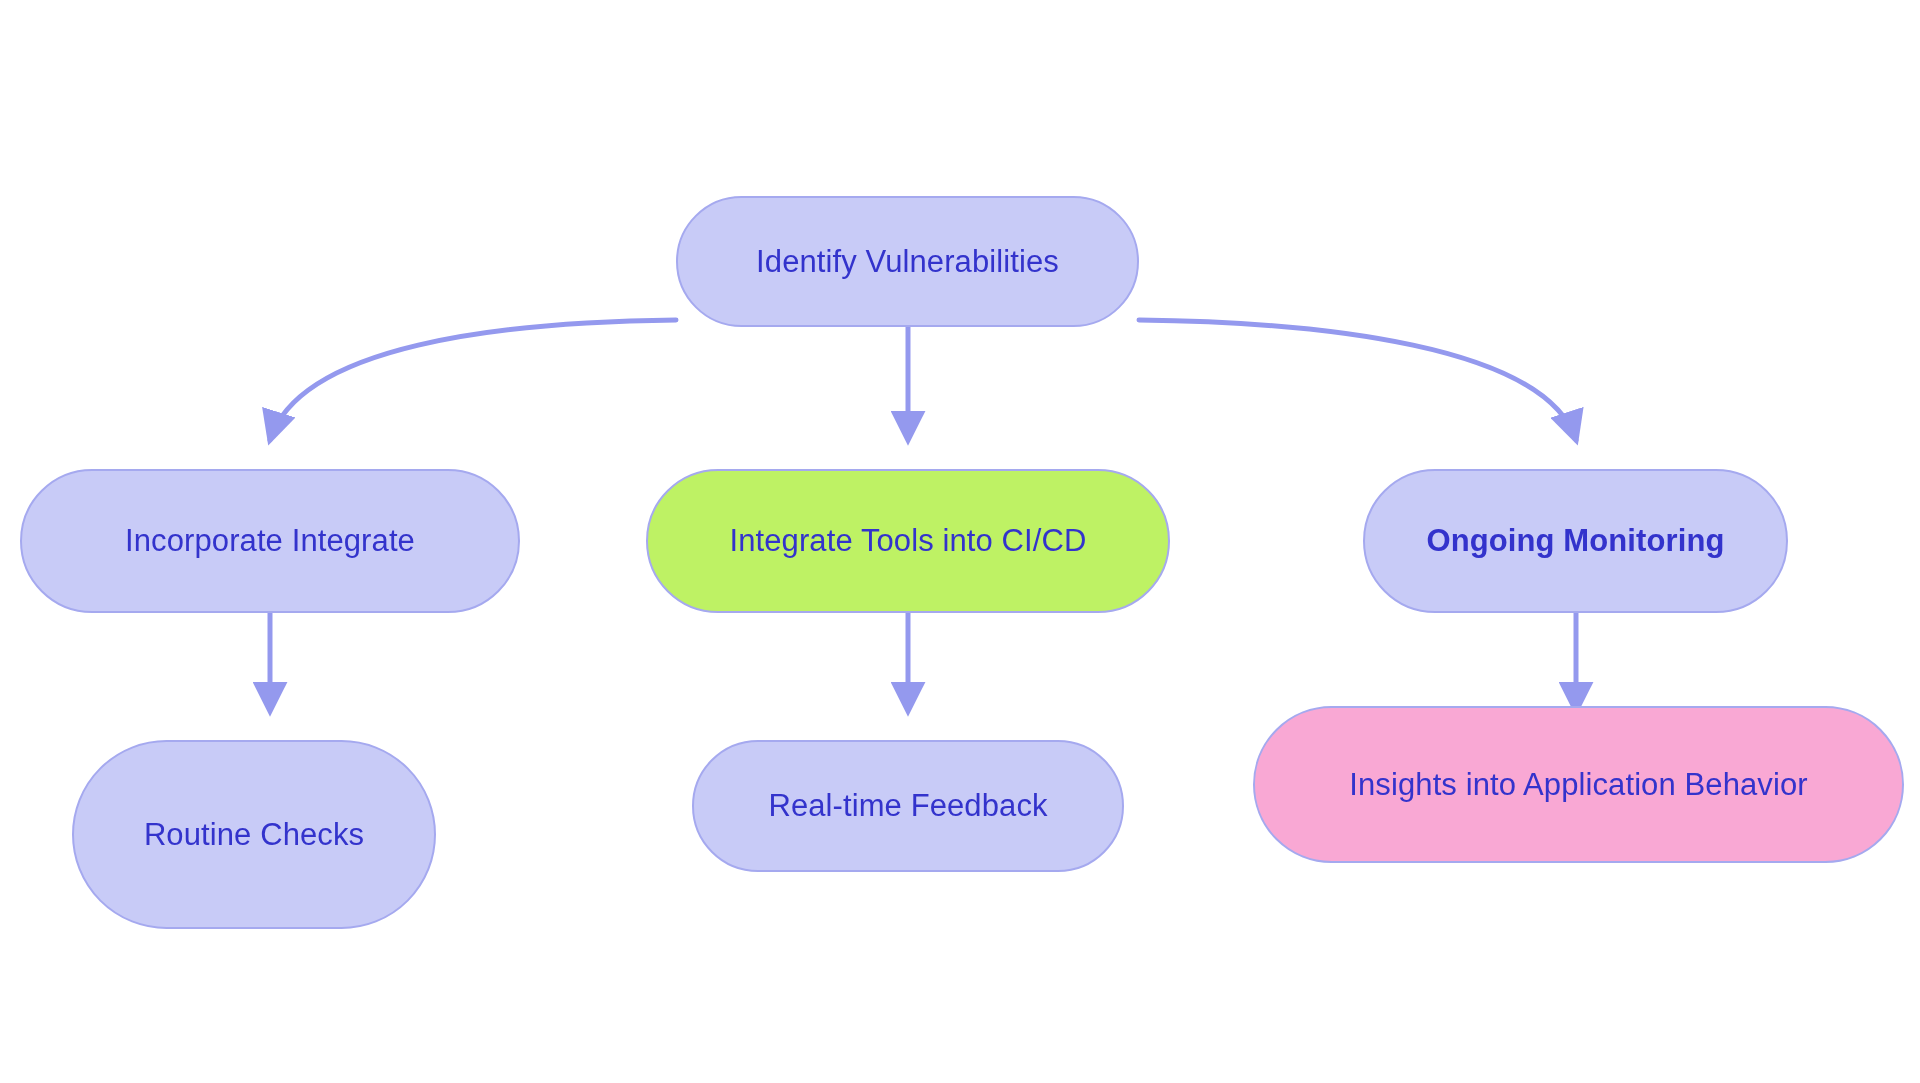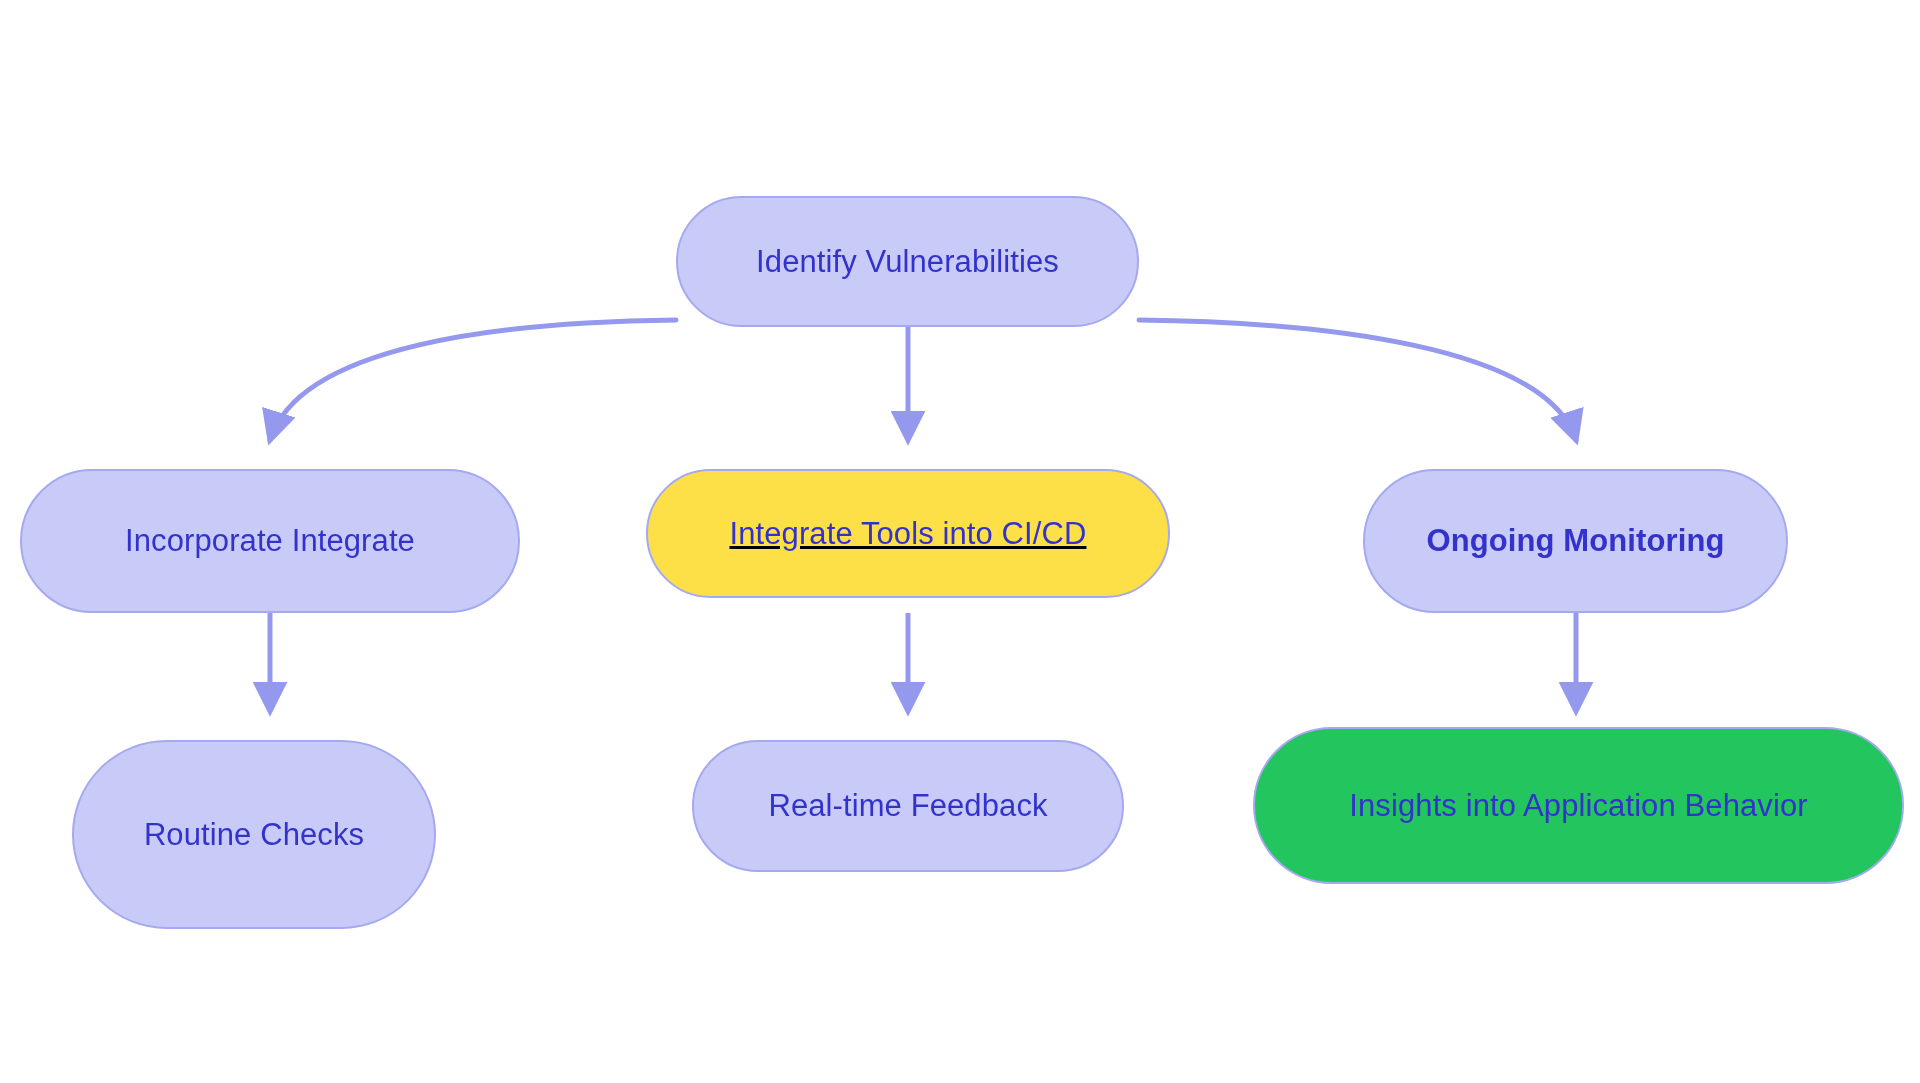--- a/index.html
+++ b/index.html
@@ -77,33 +77,33 @@
   </svg>
 
   <div class="node" style="left: 676px; top: 196px; width: 463px; height: 131px; background: rgb(200, 203, 247); border-color: rgb(165, 169, 239);">
     <span class="node-label" style="color: rgb(51, 51, 204);">Identify Vulnerabilities</span>
   </div>
 
   <div class="node" style="left: 20px; top: 469px; width: 500px; height: 144px; background: rgb(200, 203, 247); border-color: rgb(165, 169, 239);">
     <span class="node-label" style="color: rgb(51, 51, 204);">Incorporate Integrate</span>
   </div>
 
-  <div class="node" style="left: 646px; top: 469px; width: 524px; height: 129px; background: #fde047; border-color: rgb(165, 169, 239); text-decoration: underline;">
+  <div class="node" style="left: 646px; top: 469px; width: 524px; height: 144px; background: #bef264; border-color: rgb(165, 169, 239);">
     <span class="node-label" style="color: rgb(51, 51, 204);">Integrate Tools into CI/CD</span>
   </div>
 
   <div class="node" style="left: 1363px; top: 469px; width: 425px; height: 144px; background: rgb(200, 203, 247); border-color: rgb(165, 169, 239);">
     <span class="node-label" style="color: rgb(51, 51, 204); font-weight: bold;">Ongoing Monitoring</span>
   </div>
 
   <div class="node" style="left: 72px; top: 740px; width: 364px; height: 189px; background: rgb(200, 203, 247); border-color: rgb(165, 169, 239);">
     <span class="node-label" style="color: rgb(51, 51, 204);">Routine Checks</span>
   </div>
 
   <div class="node" style="left: 692px; top: 740px; width: 432px; height: 132px; background: rgb(200, 203, 247); border-color: rgb(165, 169, 239);">
     <span class="node-label" style="color: rgb(51, 51, 204);">Real-time Feedback</span>
   </div>
 
-  <div class="node" style="left: 1253px; top: 727px; width: 651px; height: 157px; background: #22c55e; border-color: rgb(165, 169, 239);">
+  <div class="node" style="left: 1253px; top: 706px; width: 651px; height: 157px; background: #f9a8d4; border-color: rgb(165, 169, 239);">
     <span class="node-label" style="color: rgb(51, 51, 204);">Insights into Application Behavior</span>
   </div>
 
 </div>
 
 </body></html>

